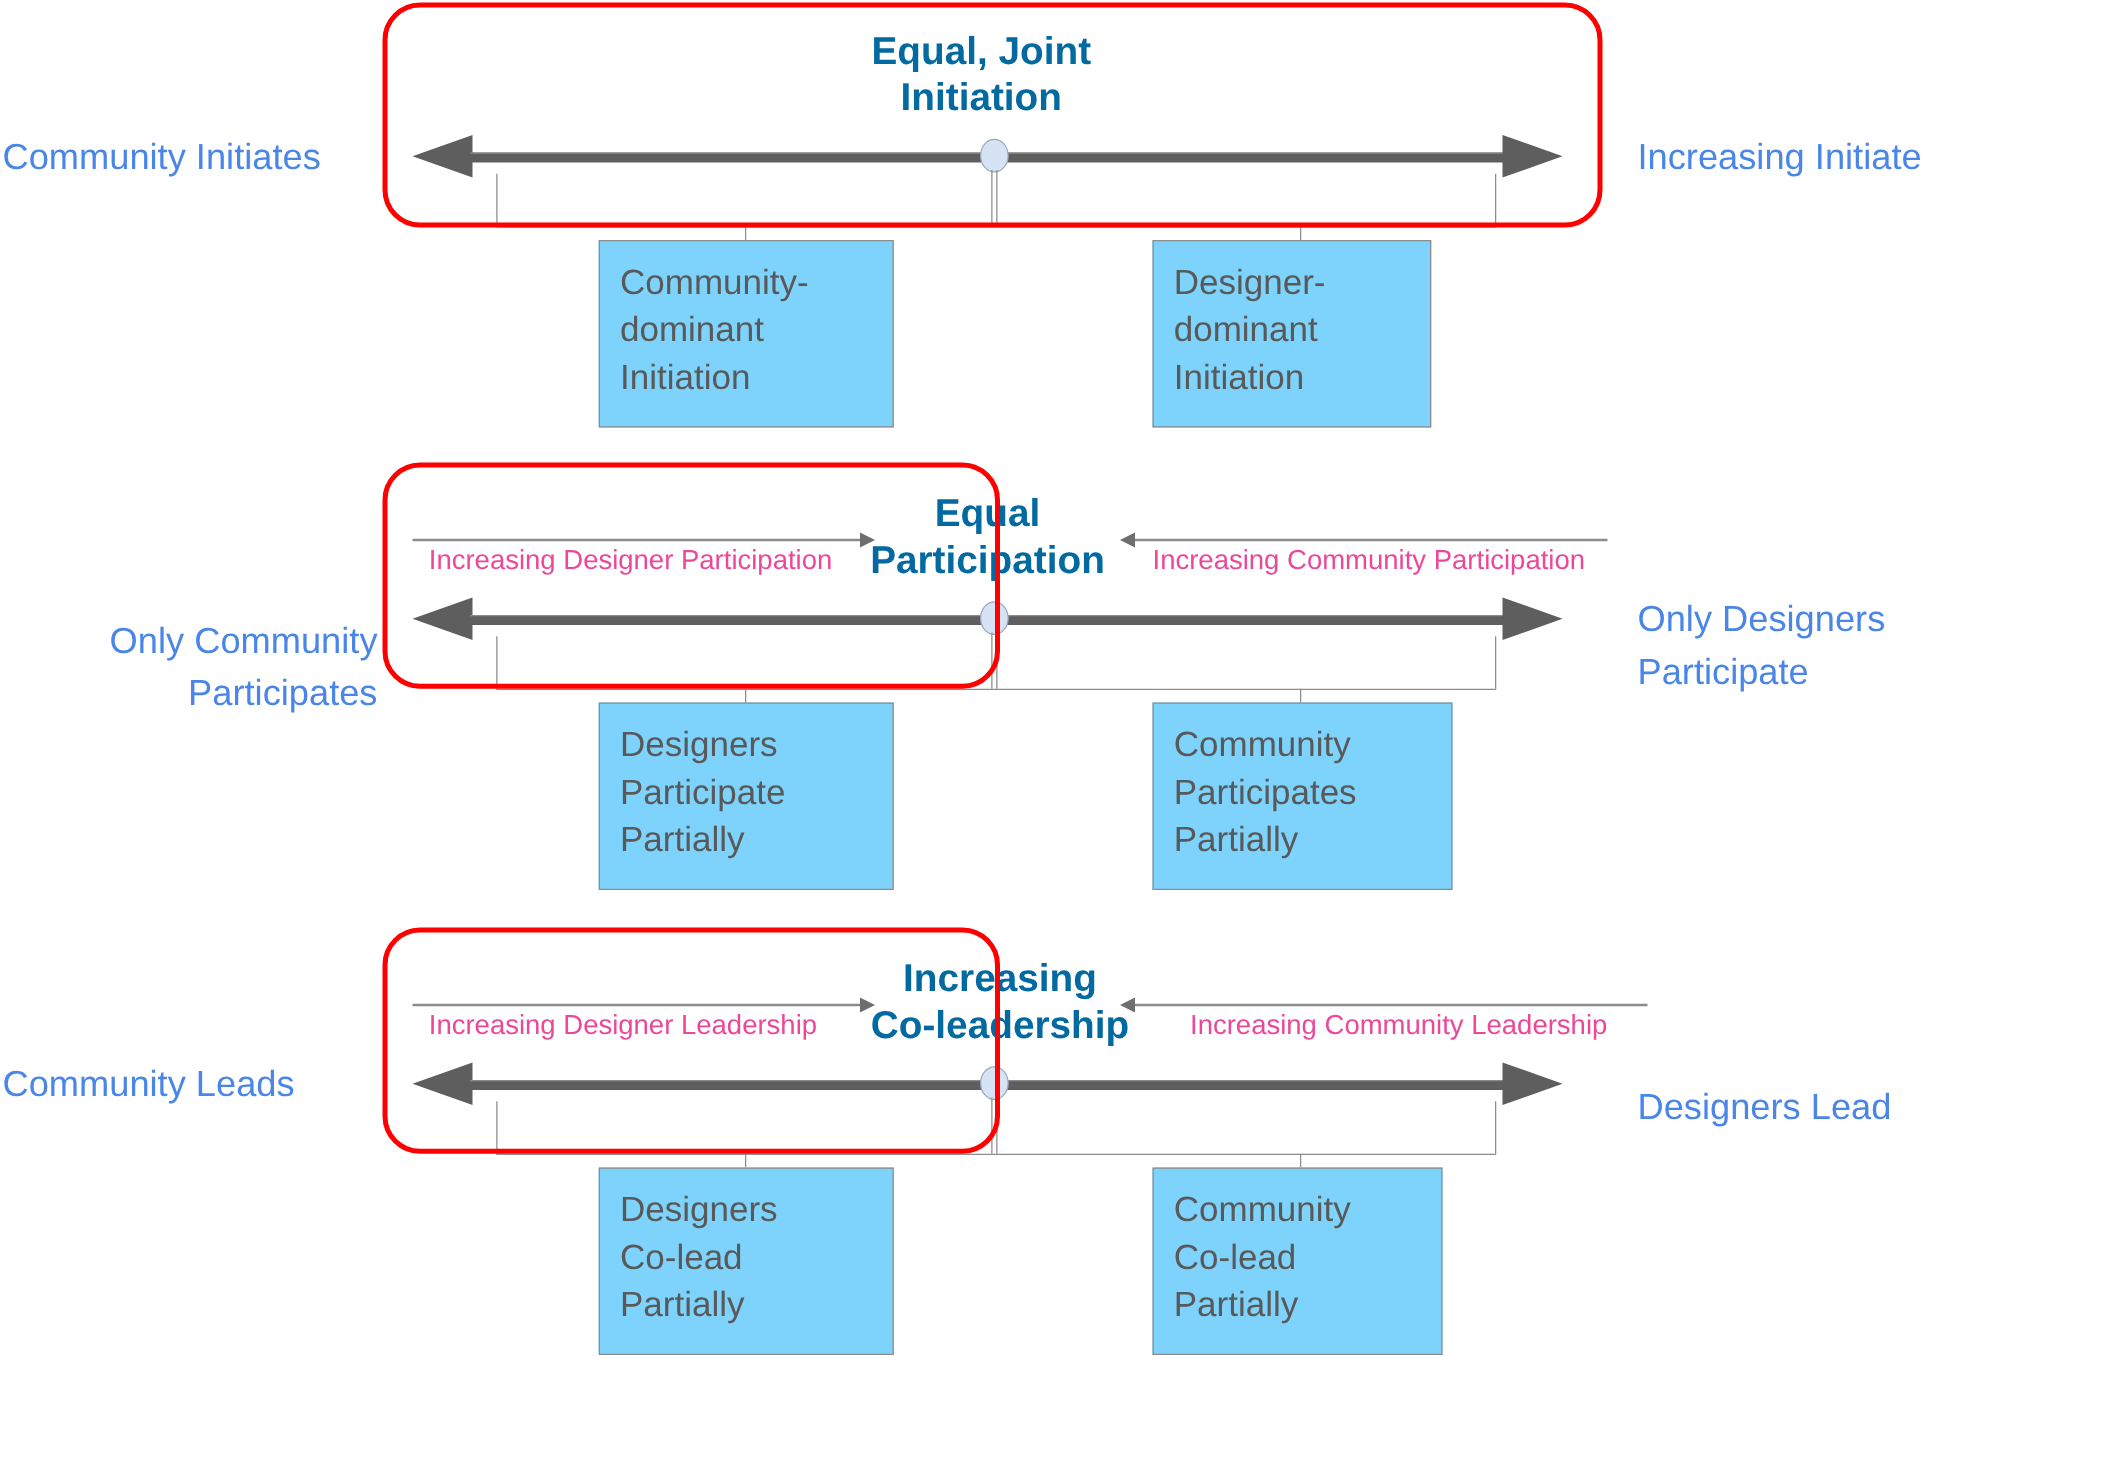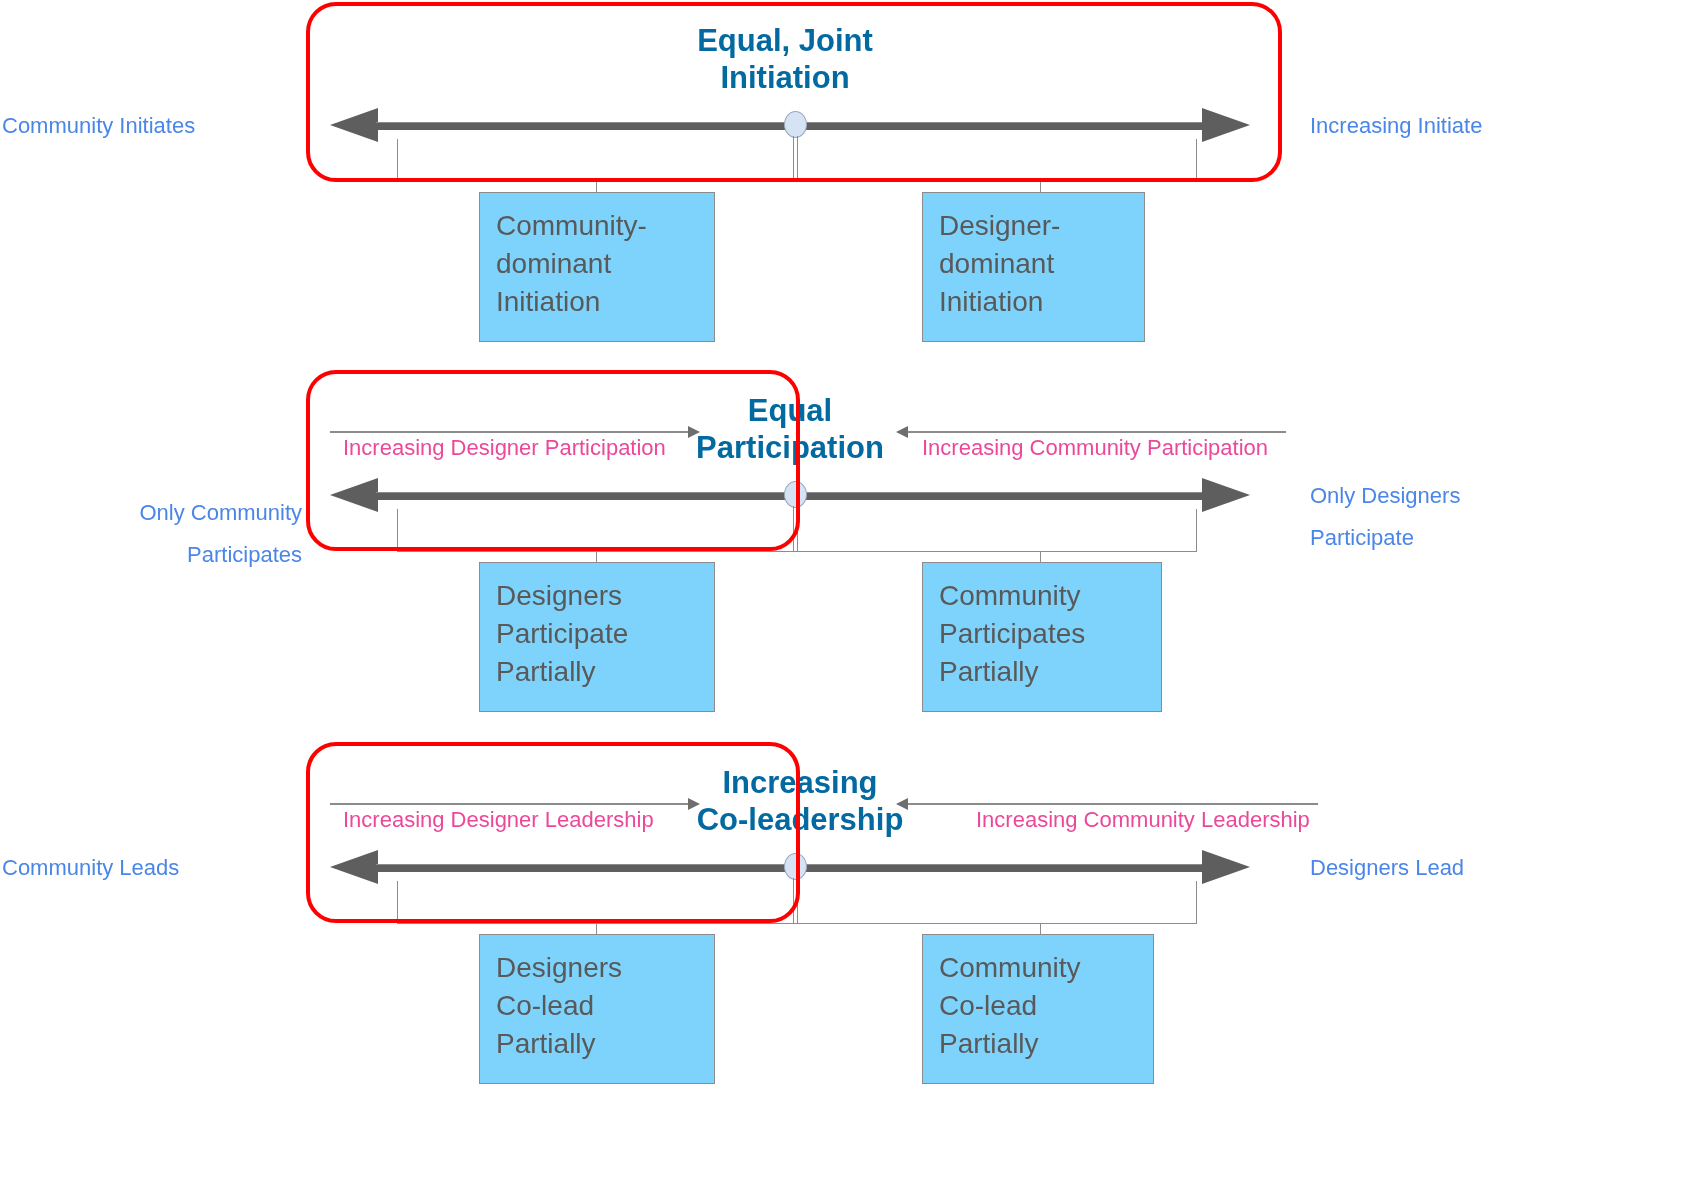--- a/index.html
+++ b/index.html
@@ -9,21 +9,21 @@
     -webkit-font-smoothing:antialiased;
   }
 
   
   .row{position:absolute;left:0;width:1701px;}
 
   
   .endlabel{
     position:absolute;
     color:#4a86e8;
-    font-size:22px;
+    font-size:29px;
     line-height:42px;
     font-weight:400;
     white-space:pre-line;
   }
   .endlabel.left{text-align:left;}
   .endlabel.right{text-align:left;}
 
   
   .centerlabel{
     position:absolute;
@@ -175,32 +175,32 @@
 Participates
 Partially</div>
 
   <div class="redbox" style="left:306px;top:0px;width:494px;height:181px;"></div>
 </div>
 
 <div class="row" style="top:742px;height:436px;">
 
   <div class="endlabel left" style="left:2px;top:105px;width:300px;">Community Leads</div>
 
-  <div class="endlabel right" style="left:1310px;top:105px;width:390px;">Designers Lead</div>
+  <div class="endlabel right" style="left:1310px;top:123px;width:390px;">Designers Lead</div>
 
   <div class="centerlabel" style="left:655px;top:22px;width:290px;">Increasing
 Co-leadership</div>
 
   <div class="subarrow" style="left:330px;top:61px;width:360px;"></div>
   <div class="subhead r" style="left:688px;top:56px;"></div>
   <div class="subcap" style="left:343px;top:65px;">Increasing Designer Leadership</div>
 
   <div class="subarrow" style="left:908px;top:61px;width:410px;"></div>
   <div class="subhead l" style="left:896px;top:56px;"></div>
-  <div class="subcap" style="left:952px;top:65px;margin-left:24px;">Increasing Community Leadership</div>
+  <div class="subcap" style="left:952px;top:65px;">Increasing Community Leadership</div>
 
   <div class="spectrum" style="left:330px;top:117px;width:920px;">
     <div class="head lft"></div>
     <div class="bar"></div>
     <div class="head rgt"></div>
   </div>
 
   <div class="knob" style="left:784px;top:111px;"></div>
 
   <div class="tick" style="left:397px;top:139px;height:42px;"></div>

